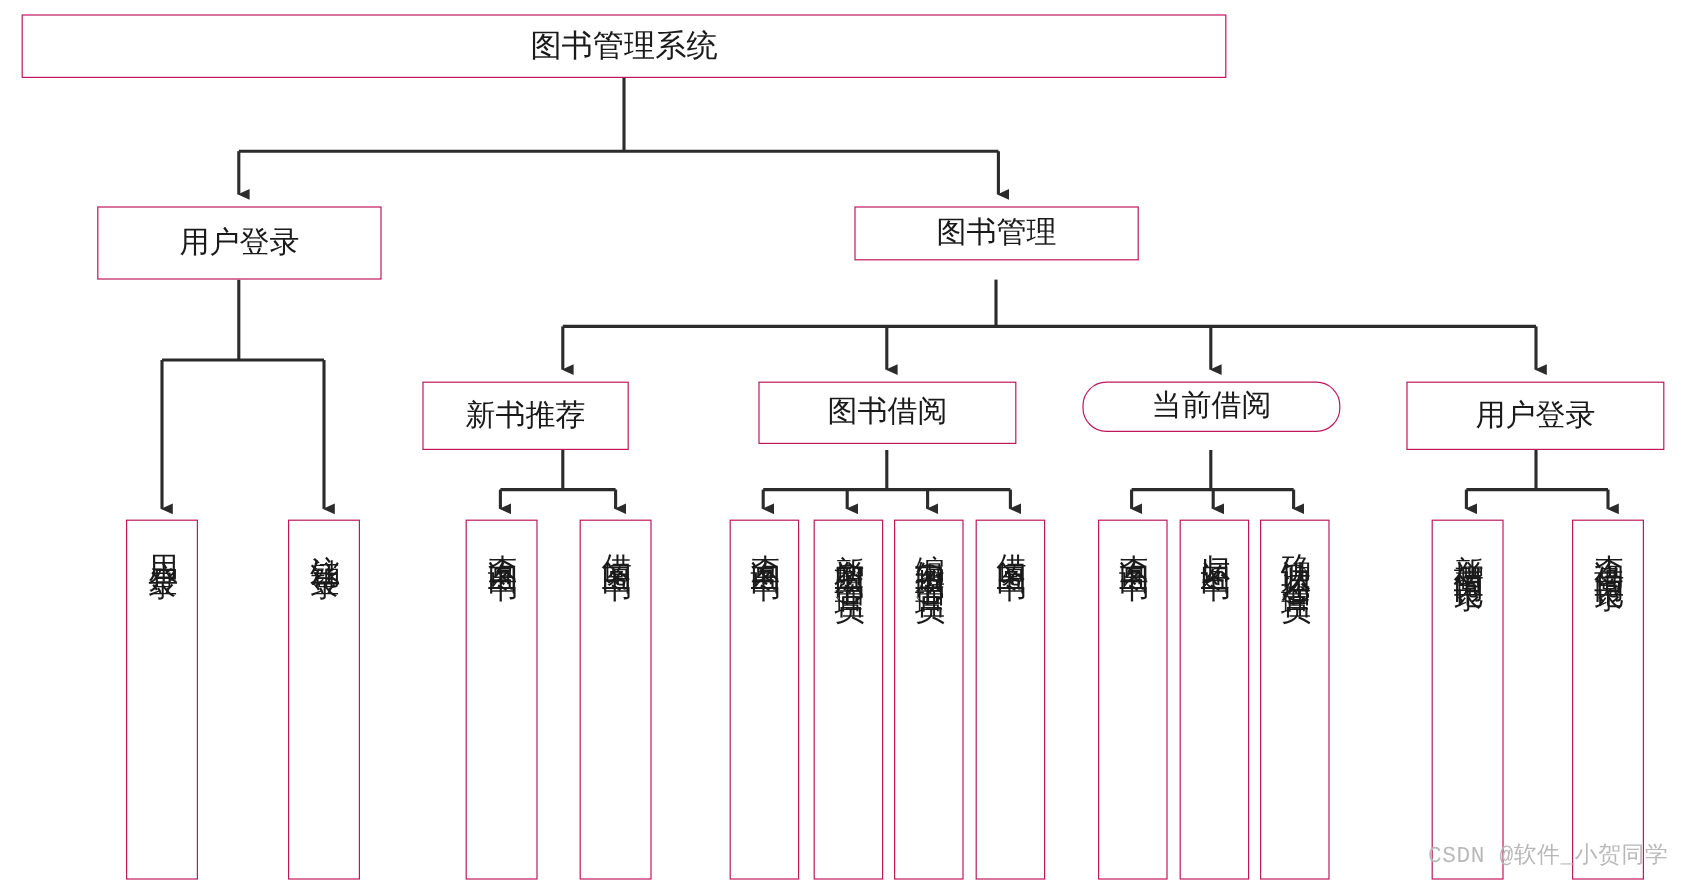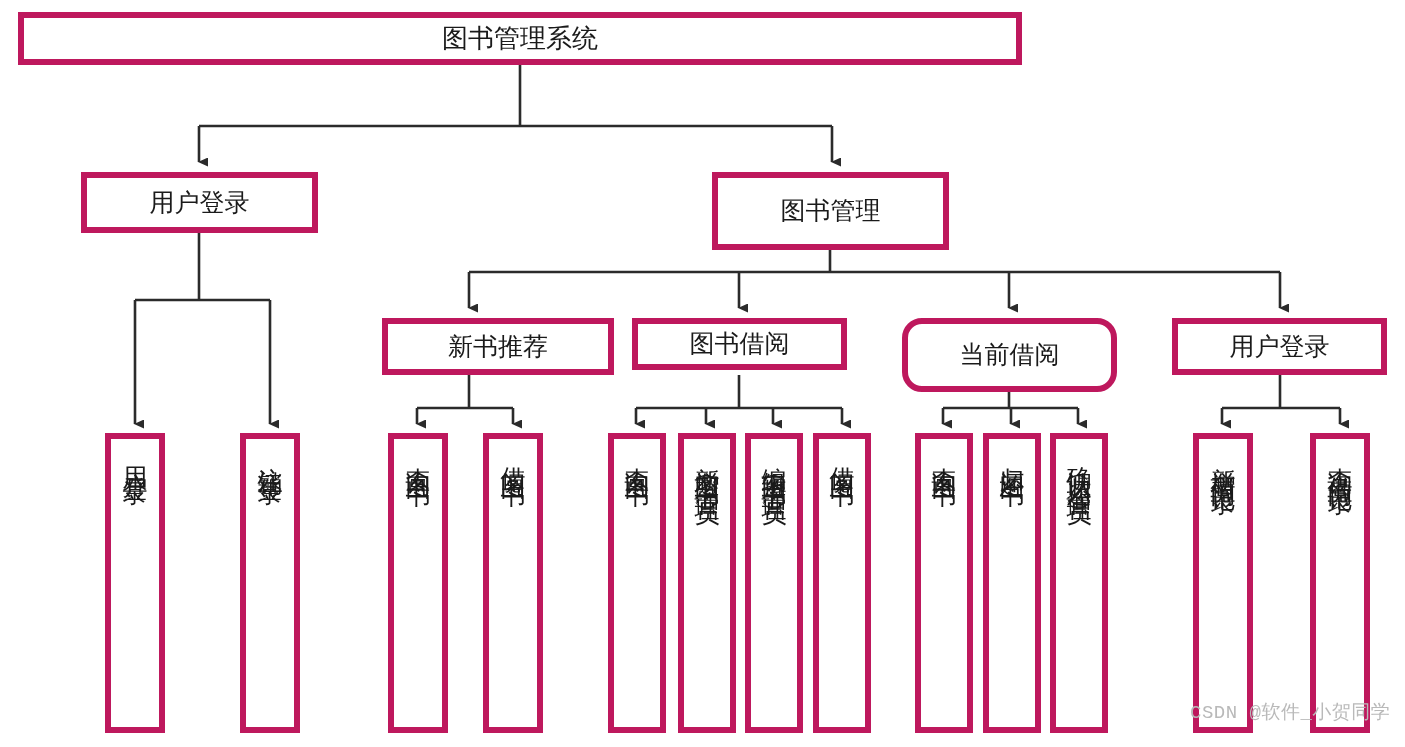--- a/index.html
+++ b/index.html
@@ -24,21 +24,21 @@
     left: 0;
     top: 0;
     width: 1405px;
     height: 747px;
     pointer-events: none;
   }
   .node {
     position: absolute;
     box-sizing: border-box;
     background: #ffffff;
-    border: 6px solid #be185d;
+    border: 1px solid #be185d;
     display: flex;
     align-items: center;
     justify-content: center;
     overflow: hidden;
   }
   .node-label {
     display: block;
     text-align: center;
     color: #1a1a1a;
     line-height: 1.18;
@@ -131,31 +131,31 @@
     </g>
   </svg>
 
   <div class="node horiz root" style="left:18px; top:12px; width:1004px; height:53px;">
     <span class="node-label">图书管理系统</span>
   </div>
 
   <div class="node horiz" style="left:81px; top:172px; width:237px; height:61px;">
     <span class="node-label">用户登录</span>
   </div>
-  <div class="node horiz" style="left:712px; top:172px; width:237px; height:78px;">
+  <div class="node horiz" style="left:712px; top:172px; width:237px; height:45px;">
     <span class="node-label">图书管理</span>
   </div>
 
-  <div class="node horiz" style="left:382px; top:318px; width:232px; height:57px;">
+  <div class="node horiz" style="left:352px; top:318px; width:172px; height:57px;">
     <span class="node-label">新书推荐</span>
   </div>
   <div class="node horiz" style="left:632px; top:318px; width:215px; height:52px;">
     <span class="node-label">图书借阅</span>
   </div>
-  <div class="node horiz" style="left:902px; top:318px; width:215px; height:74px;border-radius:20px;">
+  <div class="node horiz" style="left:902px; top:318px; width:215px; height:42px;border-radius:20px;">
     <span class="node-label">当前借阅</span>
   </div>
   <div class="node horiz" style="left:1172px; top:318px; width:215px; height:57px;">
     <span class="node-label">用户登录</span>
   </div>
 
   <div class="node vert" style="left:105px; top:433px; width:60px; height:300px;">
     <span class="node-label">用户登录</span>
   </div>
   <div class="node vert" style="left:240px; top:433px; width:60px; height:300px;">

